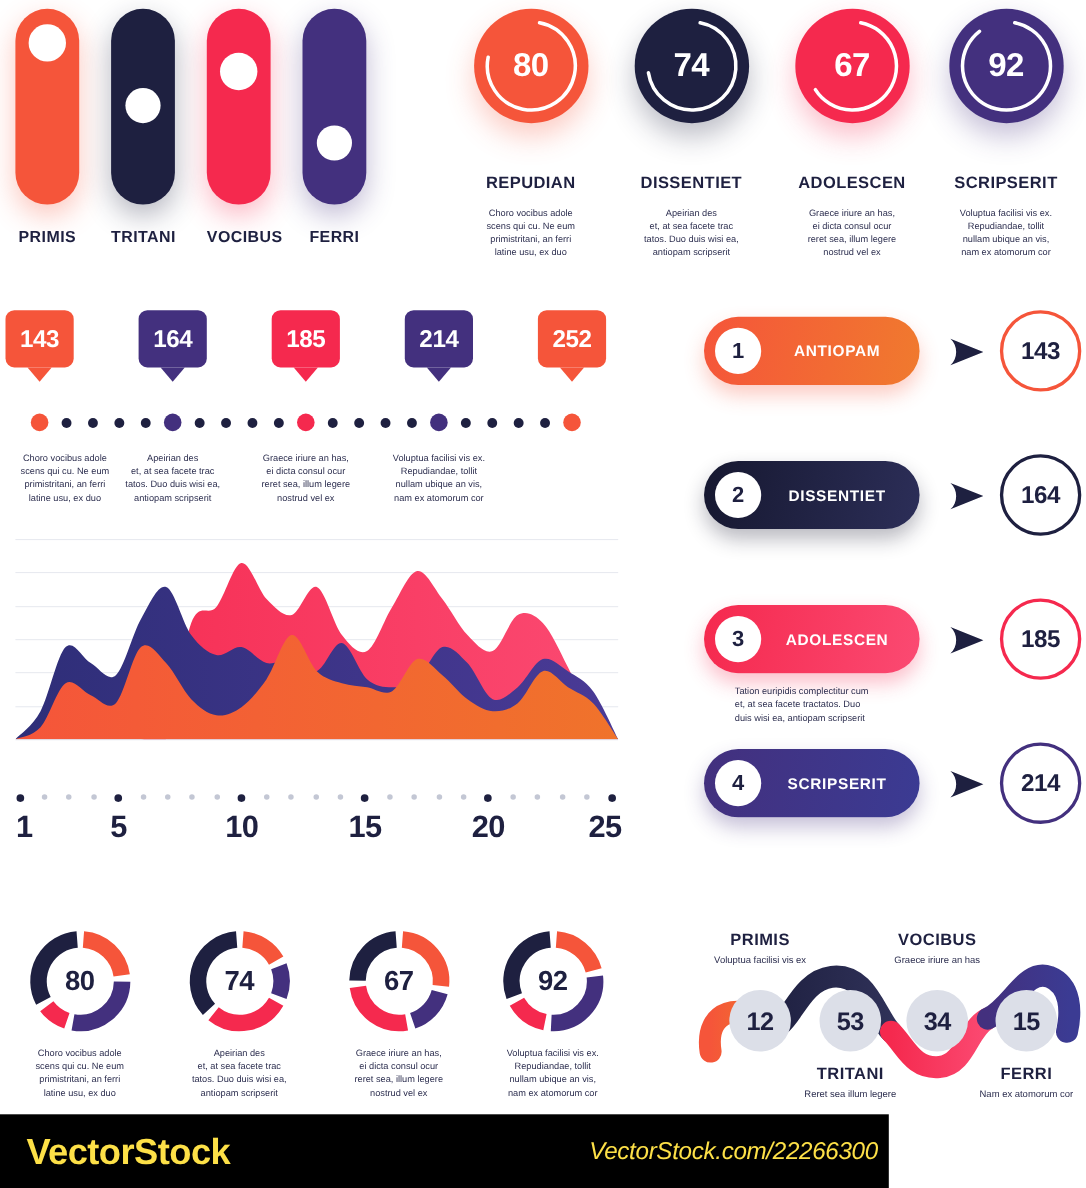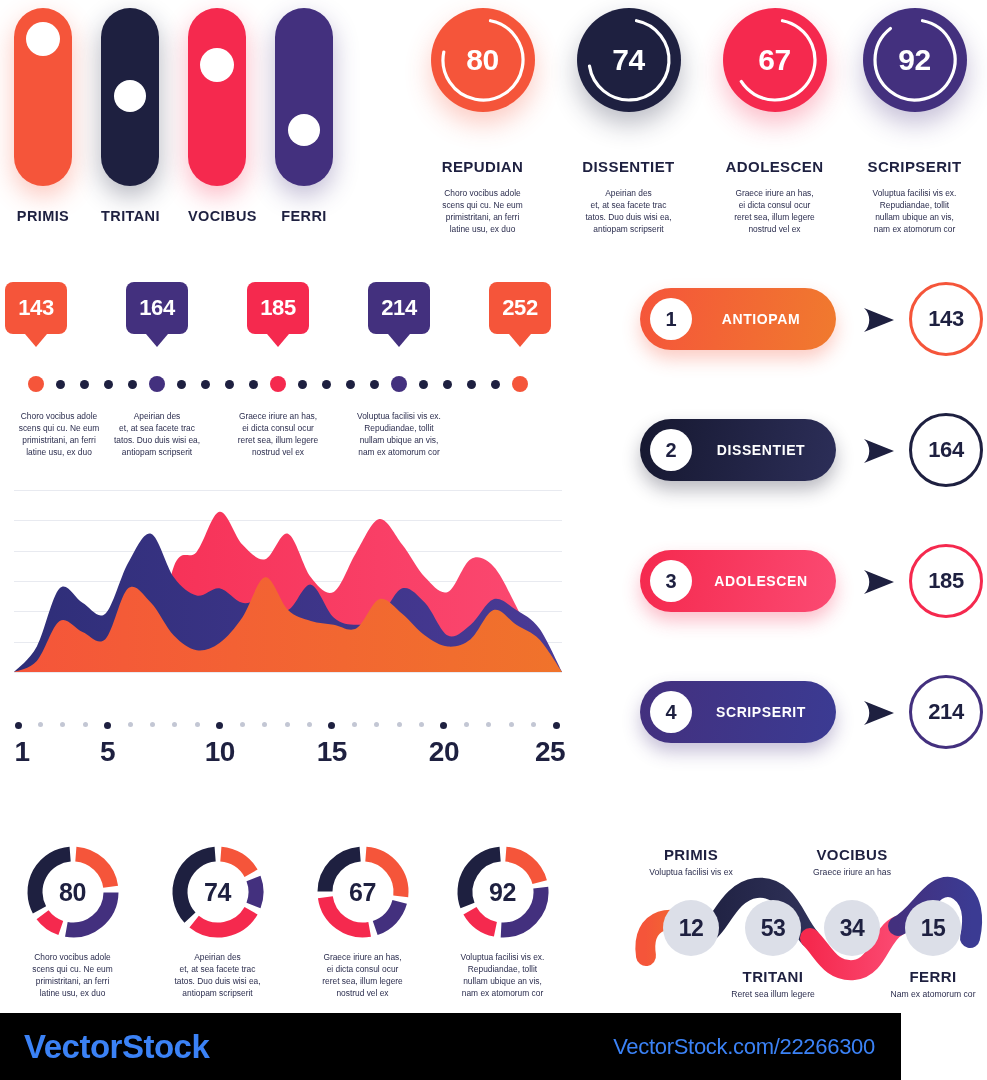--- a/index.html
+++ b/index.html
@@ -132,30 +132,30 @@
     position: absolute; font-size: 15px; font-weight: bold; color: #1E2040;
     text-align: center; letter-spacing: 0.4px; transform: translateX(-50%); z-index: 5;
   }
   .wv-sub {
     position: absolute; font-size: 8.6px; color: #2b2d4e;
     text-align: center; transform: translateX(-50%); z-index: 5; white-space: nowrap;
   }
 
   
   #footer {
-    position: absolute; left: 0; bottom: 0; width: 901px; height: 67px;
-    background: #000; color: #3b82f6;
+    position: absolute; left: 0; bottom: 0; width: 808px; height: 67px;
+    background: #000; color: #fde047;
   }
   #footer .brand {
     position: absolute; left: 24px; top: 50%; transform: translateY(-50%);
     font-size: 33px; font-weight: bold; letter-spacing: -0.5px;
   }
   #footer .url {
-    position: absolute; right: 26px; top: 50%; transform: translateY(-50%);
-    font-size: 22px; letter-spacing: -0.3px;
+    position: absolute; right: 10px; top: 50%; transform: translateY(-50%);
+    font-size: 22px; letter-spacing: -0.3px; font-style: italic;
   }
 </style>
 </head>
 <body>
 
 <div class="page">
 
   <div id="capsules">
       <div class="cap-wrap" style="left: 14px;">
         <div class="cap" style="background: rgb(245, 85, 58); box-shadow: rgba(245, 85, 58, 0.333) 0px 10px 26px;">
@@ -401,20 +401,25 @@
         <svg class="nl-arrow" width="34" height="28" viewBox="0 0 34 28">
           <path d="M2 2 L32 14 L2 26 C 9 20 9 8 2 2 Z" fill="#1E2040"></path>
         </svg>
         <div class="nl-ring" style="border-color: rgb(30, 32, 64);">164</div>
       </div>
       <div class="nl-row" style="top: 262px;">
         <div class="nl-pill" style="background: linear-gradient(100deg, rgb(245, 41, 78), rgb(251, 74, 114)); box-shadow: rgba(245, 41, 78, 0.3) 0px 9px 18px;">
           <div class="nl-num">3</div>
           <div class="nl-name">ADOLESCEN</div>
         </div>
+        <div class="nl-desc">
+          <div>Tation euripidis complectitur cum</div>
+          <div>et, at sea facete tractatos. Duo</div>
+          <div>duis wisi ea, antiopam scripserit</div>
+        </div>
         <svg class="nl-arrow" width="34" height="28" viewBox="0 0 34 28">
           <path d="M2 2 L32 14 L2 26 C 9 20 9 8 2 2 Z" fill="#1E2040"></path>
         </svg>
         <div class="nl-ring" style="border-color: rgb(245, 41, 78);">185</div>
       </div>
       <div class="nl-row" style="top: 393px;">
         <div class="nl-pill" style="background: linear-gradient(100deg, rgb(67, 48, 126), rgb(59, 59, 147)); box-shadow: rgba(67, 48, 126, 0.3) 0px 9px 18px;">
           <div class="nl-num">4</div>
           <div class="nl-name">SCRIPSERIT</div>
         </div>

